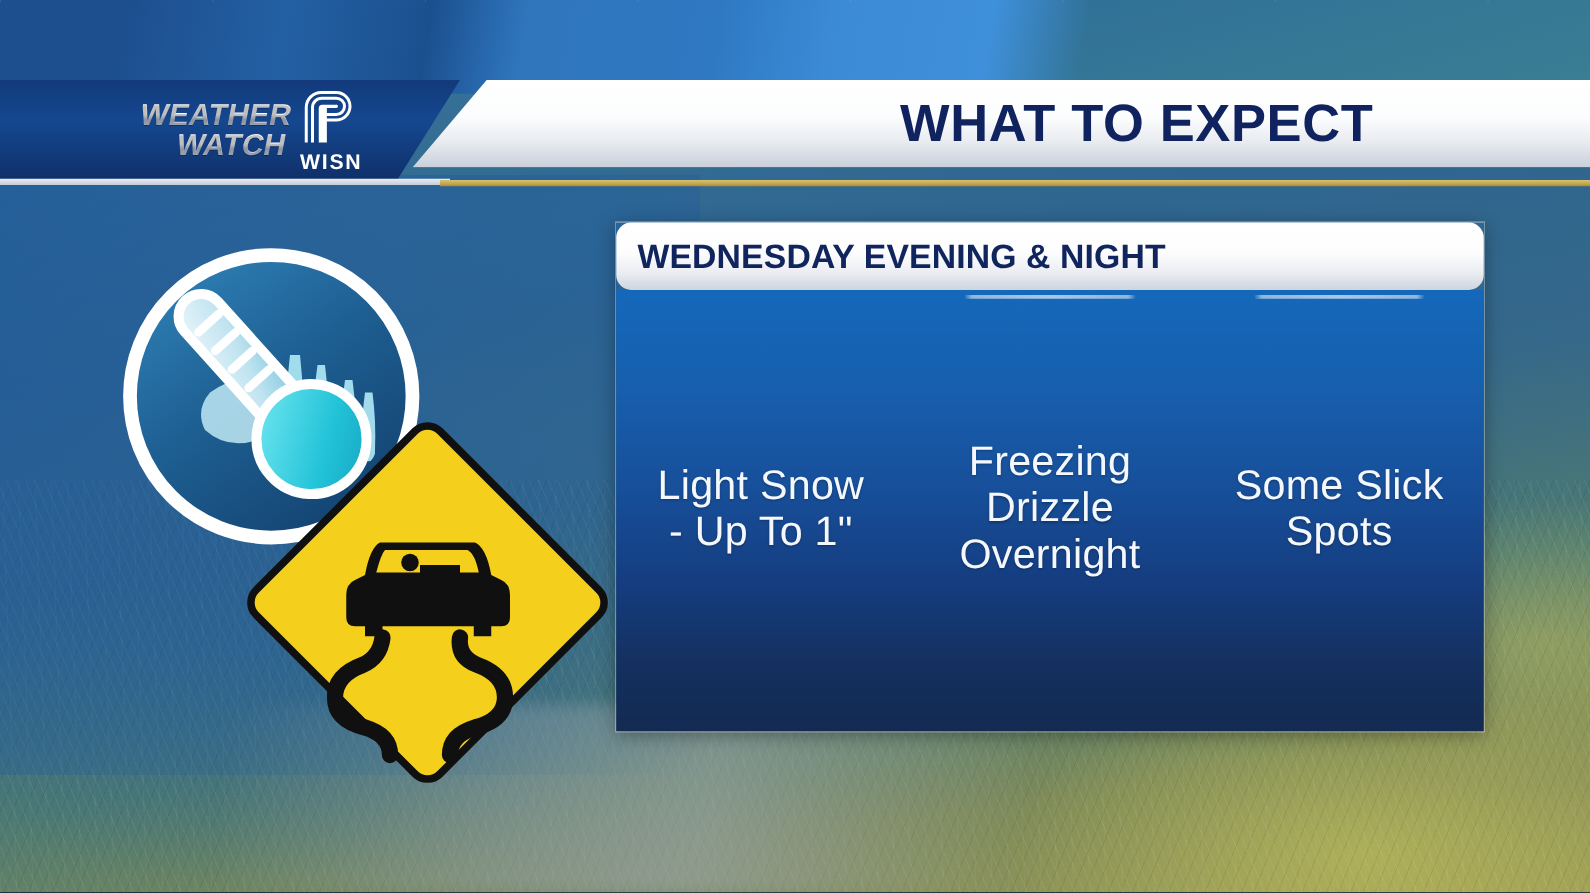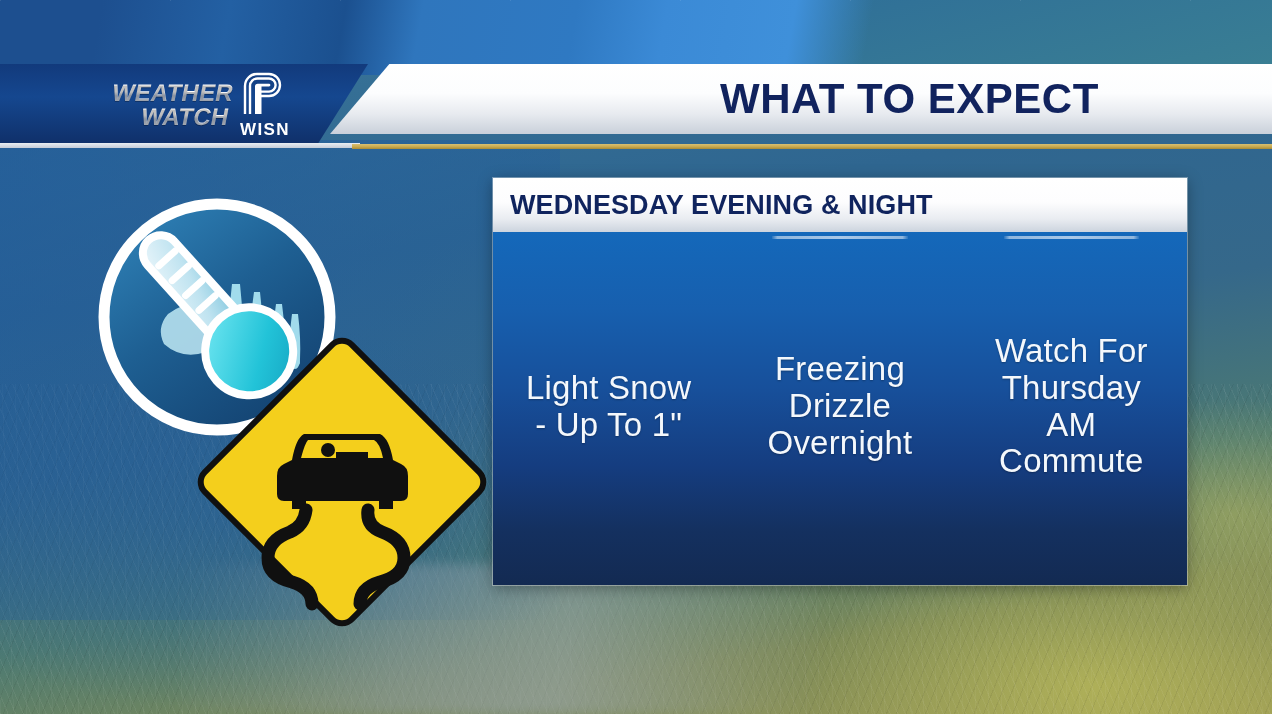--- a/index.html
+++ b/index.html
@@ -183,20 +183,21 @@
     position: absolute;
     left: 493px; top: 178px;
     width: 694px; height: 407px;
     box-shadow: 0 0 0 1px rgba(255,255,255,0.35), 0 3px 14px rgba(0,0,0,0.35);
   }
   .panel-header {
     height: 54px;
     background: linear-gradient(180deg, #ffffff 0%, #fdfdfe 45%, #e9ecf1 76%, #ccd4de 100%);
     display: flex;
     align-items: center;
+    border-radius: 12px;
   }
   .panel-header-text {
     font-weight: bold;
     font-size: 27px;
     letter-spacing: 0.1px;
     color: #10245e;
     margin-left: 17px;
     white-space: nowrap;
   }
   .panel-body {
@@ -356,18 +357,18 @@
       <div class="panel-header-text">WEDNESDAY EVENING &amp; NIGHT</div>
     </div>
     <div class="panel-body">
       <div class="bullet-row">
         <div class="bullet-text">Light Snow - Up To 1"</div>
       </div>
       <div class="bullet-row">
         <div class="bullet-text">Freezing Drizzle Overnight</div>
       </div>
       <div class="bullet-row">
-        <div class="bullet-text">Watch For Thursday AM Commute</div>
+        <div class="bullet-text">Some Slick Spots</div>
       </div>
     </div>
   </div>
 
 </div>
 
 </body></html>

